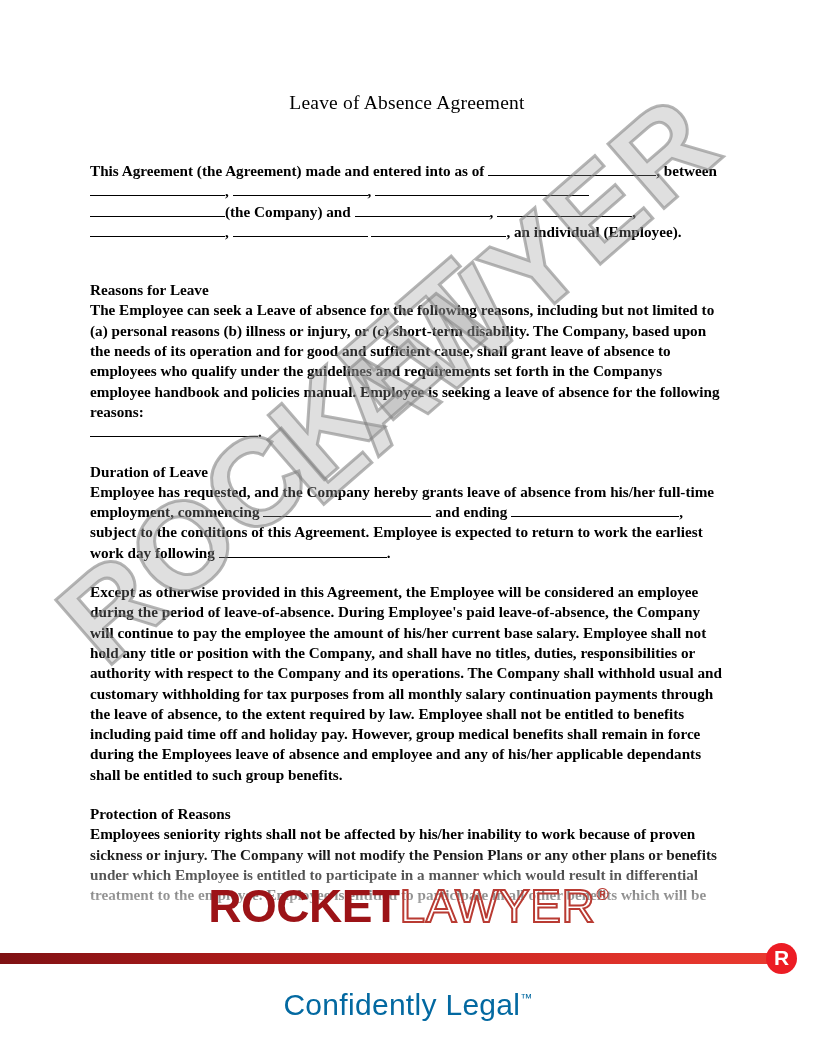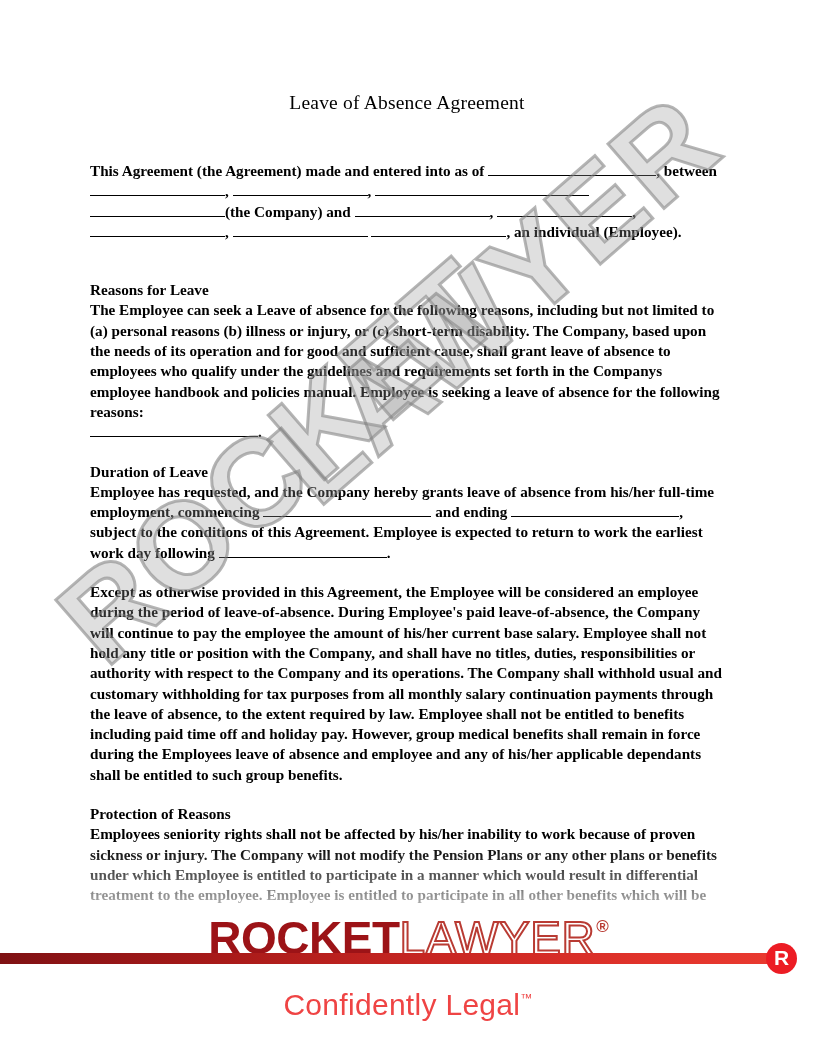--- a/index.html
+++ b/index.html
@@ -110,21 +110,21 @@
                 rgba(255,255,255,0.35) 28%,
                 rgba(255,255,255,0.72) 55%,
                 rgba(255,255,255,0.95) 78%,
                 rgba(255,255,255,1) 100%);
   }
 
   
   #logo {
     position: absolute;
     left: 0;
-    top: 911px;
+    top: 879px;
     width: 816px;
     text-align: center;
     z-index: 5;
     font-family: "Liberation Sans", "DejaVu Sans", sans-serif;
     white-space: nowrap;
   }
   #logo-rocket {
     font-size: 46px;
     font-weight: 700;
     letter-spacing: -0.5px;
@@ -193,21 +193,21 @@
   #tagline {
     position: absolute;
     left: 0;
     top: 988px;
     width: 816px;
     text-align: center;
     z-index: 5;
     font-family: "Liberation Sans", "DejaVu Sans", sans-serif;
     font-size: 30px;
     font-weight: 400;
-    color: #ef4444;
+    color: #0369a1;
     letter-spacing: 0.3px;
     white-space: nowrap;
   }
   #tagline-tm {
     font-size: 12px;
     vertical-align: top;
     position: relative;
     top: 3px;
   }
 </style>

